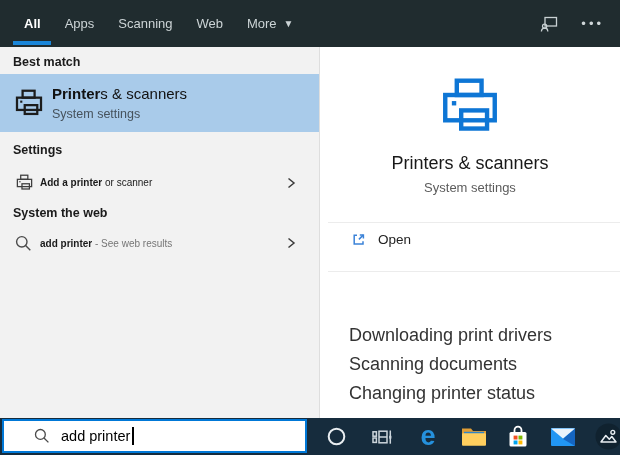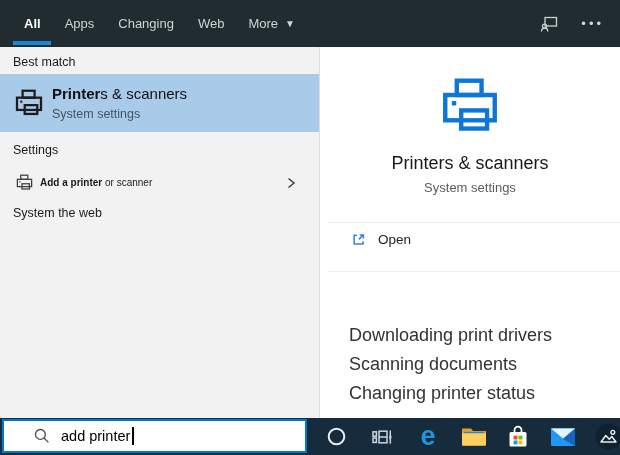--- a/index.html
+++ b/index.html
@@ -12,21 +12,21 @@
   .tabs { display:flex; align-items:center; height:100%; padding-left:24px; gap:24px; }
   .tab { position:relative; height:100%; display:flex; align-items:center; font-size:13px; color:#ccd4d6; cursor:default; }
   .tab.active { color:#ffffff; font-weight:bold; }
   .tab-underline { position:absolute; left:50%; transform:translateX(-50%); bottom:2px; width:38px; height:4px; background:#1a86d9; }
   .tab .caret { font-size:10px; margin-left:7px; color:#ccd4d6; }
   .topbar-right { position:absolute; right:16px; top:0; height:47px; display:flex; align-items:center; gap:22px; }
   .ellipsis { color:#cfd6d8; font-size:13px; letter-spacing:3px; line-height:1; }
 
   
   .left-panel { position:absolute; left:0; top:47px; width:319px; height:371px; background:#f2f2f2; }
-  .section-heading { position:absolute; left:13px; font-size:12.5px; font-weight:normal; color:#1b1b1b; }
+  .section-heading { position:absolute; left:13px; font-size:12.5px; font-weight:bold; color:#1b1b1b; }
   .bm-row { position:absolute; left:0; top:27px; width:319px; height:58px; background:#a9cbea; }
   .bm-icon { position:absolute; left:13px; top:13px; color:#1c1c1c; }
   .bm-title { position:absolute; left:52px; top:11px; font-size:15px; color:#121212; }
   .bm-title b { font-weight:bold; }
   .bm-sub { position:absolute; left:52px; top:33px; font-size:12.5px; color:#46525c; }
   .list-row { position:absolute; left:0; width:319px; display:flex; align-items:center; }
   .row-settings { top:116px; height:39px; }
   .row-web { top:178px; height:36px; }
   .row-icon { position:absolute; left:15px; display:flex; }
   .row-text { position:absolute; left:40px; font-size:10px; color:#1a1a1a; white-space:nowrap; }
@@ -60,21 +60,21 @@
   <div class="topbar">
     <div class="tabs">
       <div class="tab active">
         <span>All</span>
         <div class="tab-underline"></div>
       </div>
       <div class="tab">
         <span>Apps</span>
       </div>
       <div class="tab">
-        <span>Changing</span>
+        <span>Scanning</span>
       </div>
       <div class="tab">
         <span>Web</span>
       </div>
       <div class="tab">
         <span>More</span>
         <span class="caret">▼</span>
       </div>
     </div>
     <div class="topbar-right">
@@ -119,20 +119,34 @@
       <span class="row-text"><b>Add a printer</b><span> or scanner</span></span>
       <span class="row-chevron">
         <svg width="10" height="14" viewBox="0 0 10 14" fill="none" stroke="#3c3c3c" stroke-width="1.5">
           <polyline points="2.5,2.5 8,7 2.5,11.5"></polyline>
         </svg>
       </span>
     </div>
 
     <div class="section-heading" style="top:159px;">System the web</div>
 
+    <div class="list-row row-web">
+      <span class="row-icon">
+        <svg width="17" height="17" viewBox="0 0 17 17" fill="none" stroke="#4a4a4a" stroke-width="1.4">
+          <circle cx="6.8" cy="6.8" r="5.2"></circle>
+          <line x1="10.6" y1="10.6" x2="15.3" y2="15.3"></line>
+        </svg>
+      </span>
+      <span class="row-text"><b>add printer</b><span class="dim"> - See web results</span></span>
+      <span class="row-chevron">
+        <svg width="10" height="14" viewBox="0 0 10 14" fill="none" stroke="#3c3c3c" stroke-width="1.5">
+          <polyline points="2.5,2.5 8,7 2.5,11.5"></polyline>
+        </svg>
+      </span>
+    </div>
   </div>
 
   <div class="right-panel">
     <span class="rp-icon">
       <svg width="66" height="66" viewBox="0 0 24 24" fill="none" stroke="currentColor" stroke-width="1.6">
         <rect x="7.2" y="2.8" width="9" height="5.2"></rect>
         <rect x="3" y="8" width="18" height="9.2"></rect>
         <rect x="8.8" y="13.6" width="9.4" height="6.6"></rect>
         <rect x="5.4" y="10.2" width="1.6" height="1.6" fill="currentColor" stroke="none"></rect>
       </svg>

